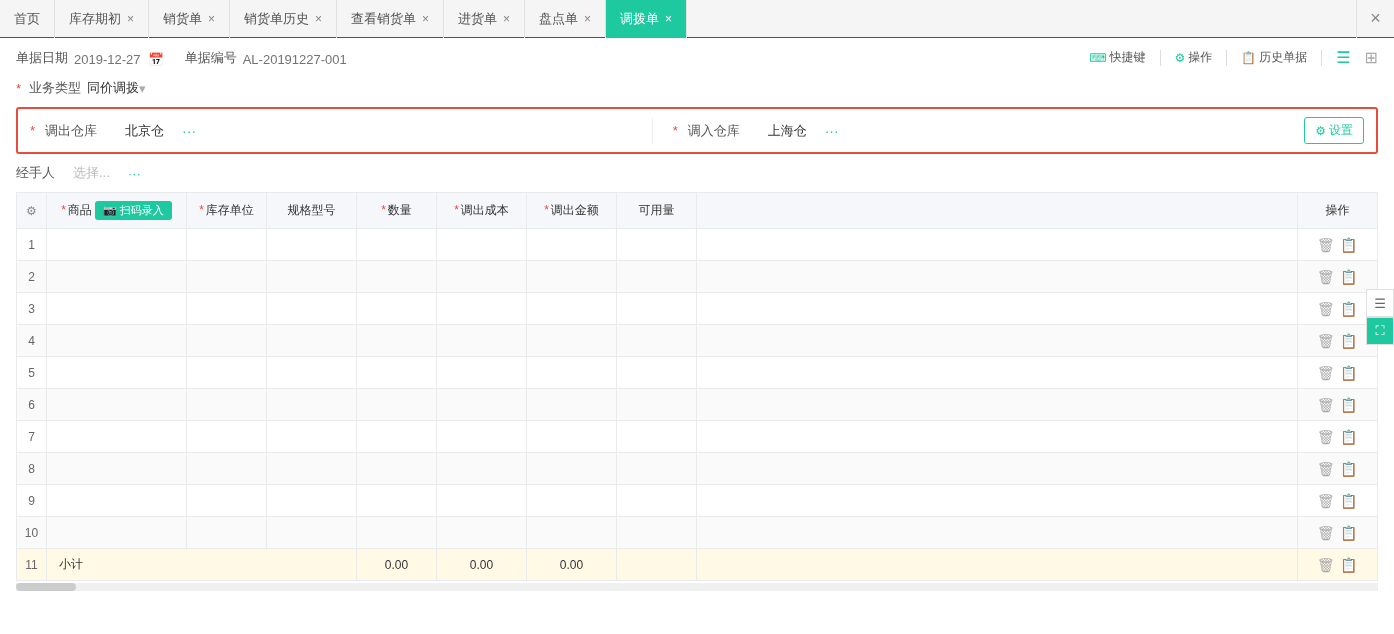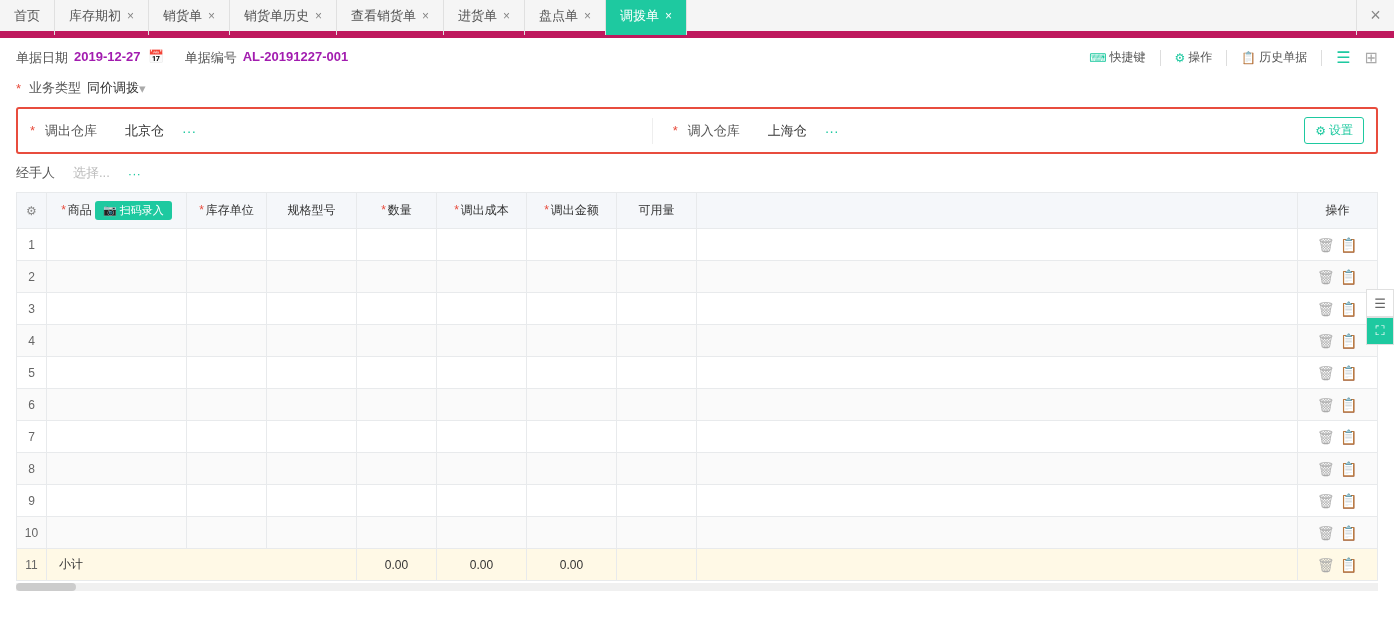--- a/index.html
+++ b/index.html
@@ -1,20 +1,20 @@
 <!DOCTYPE html>
 <html><head>
   <meta charset="utf-8">
   <style>
     * { box-sizing: border-box; margin: 0; padding: 0; }
     body { font-family: 'Microsoft YaHei', '微软雅黑', sans-serif; font-size: 13px; background: #fff; color: #333; overflow: hidden; }
 
     
     .tab-bar {
-      display: flex; align-items: center; border-bottom: 7px solid #be185d;
+      display: flex; align-items: center; border-bottom: 1px solid #be185d;
       background: #f5f5f5; height: 38px; padding-left: 0;
     }
     .tab-item {
       display: flex; align-items: center; padding: 0 14px; height: 38px;
       cursor: pointer; font-size: 13px; color: #555; border-right: 1px solid #e0e0e0;
       white-space: nowrap; position: relative;
     }
     .tab-item.active {
       background: #1ec9a0; color: #fff; font-weight: 500;
     }
@@ -28,23 +28,23 @@
       border-left: 1px solid #e0e0e0;
     }
 
     
     .main-content { padding: 10px 16px; background: #fff; }
 
     
     .doc-header {
       display: flex; align-items: center; margin-bottom: 12px; gap: 20px;
     }
-    .doc-field { display: flex; align-items: flex-start; gap: 6px; font-size: 13px; }
+    .doc-field { display: flex; align-items: flex-end; gap: 6px; font-size: 13px; }
     .doc-field label { color: #555; white-space: nowrap; }
-    .doc-field .value { color: #a21caf; font-weight: 700; }
+    .doc-field .value { color: #737373; font-weight: 400; }
     .doc-field .cal-icon { color: #1ec9a0; cursor: pointer; margin-left: 2px; }
 
     
     .doc-toolbar { margin-left: auto; display: flex; align-items: center; gap: 14px; font-size: 12px; color: #555; }
     .doc-toolbar span { display: flex; align-items: center; gap: 3px; cursor: pointer; }
     .toolbar-divider { width: 1px; height: 16px; background: #ddd; }
 
     
     .form-row {
       display: flex; align-items: center; gap: 0; border: 2px solid #e84c3d;

